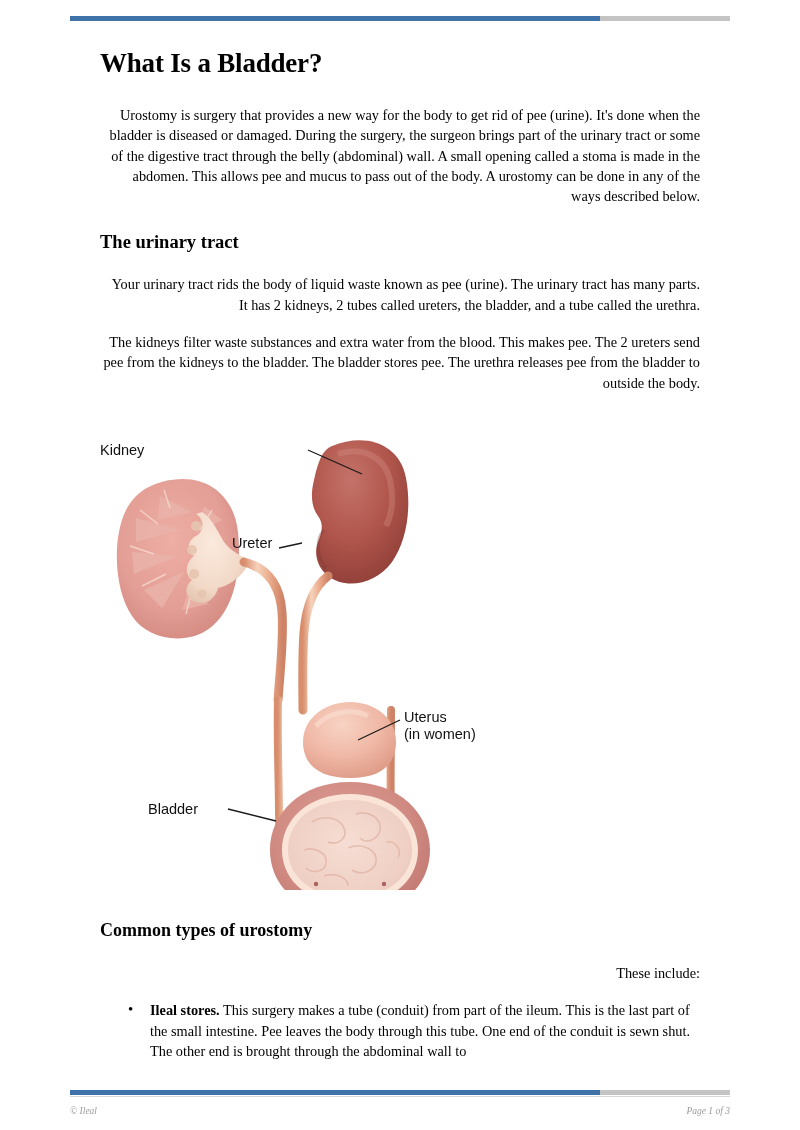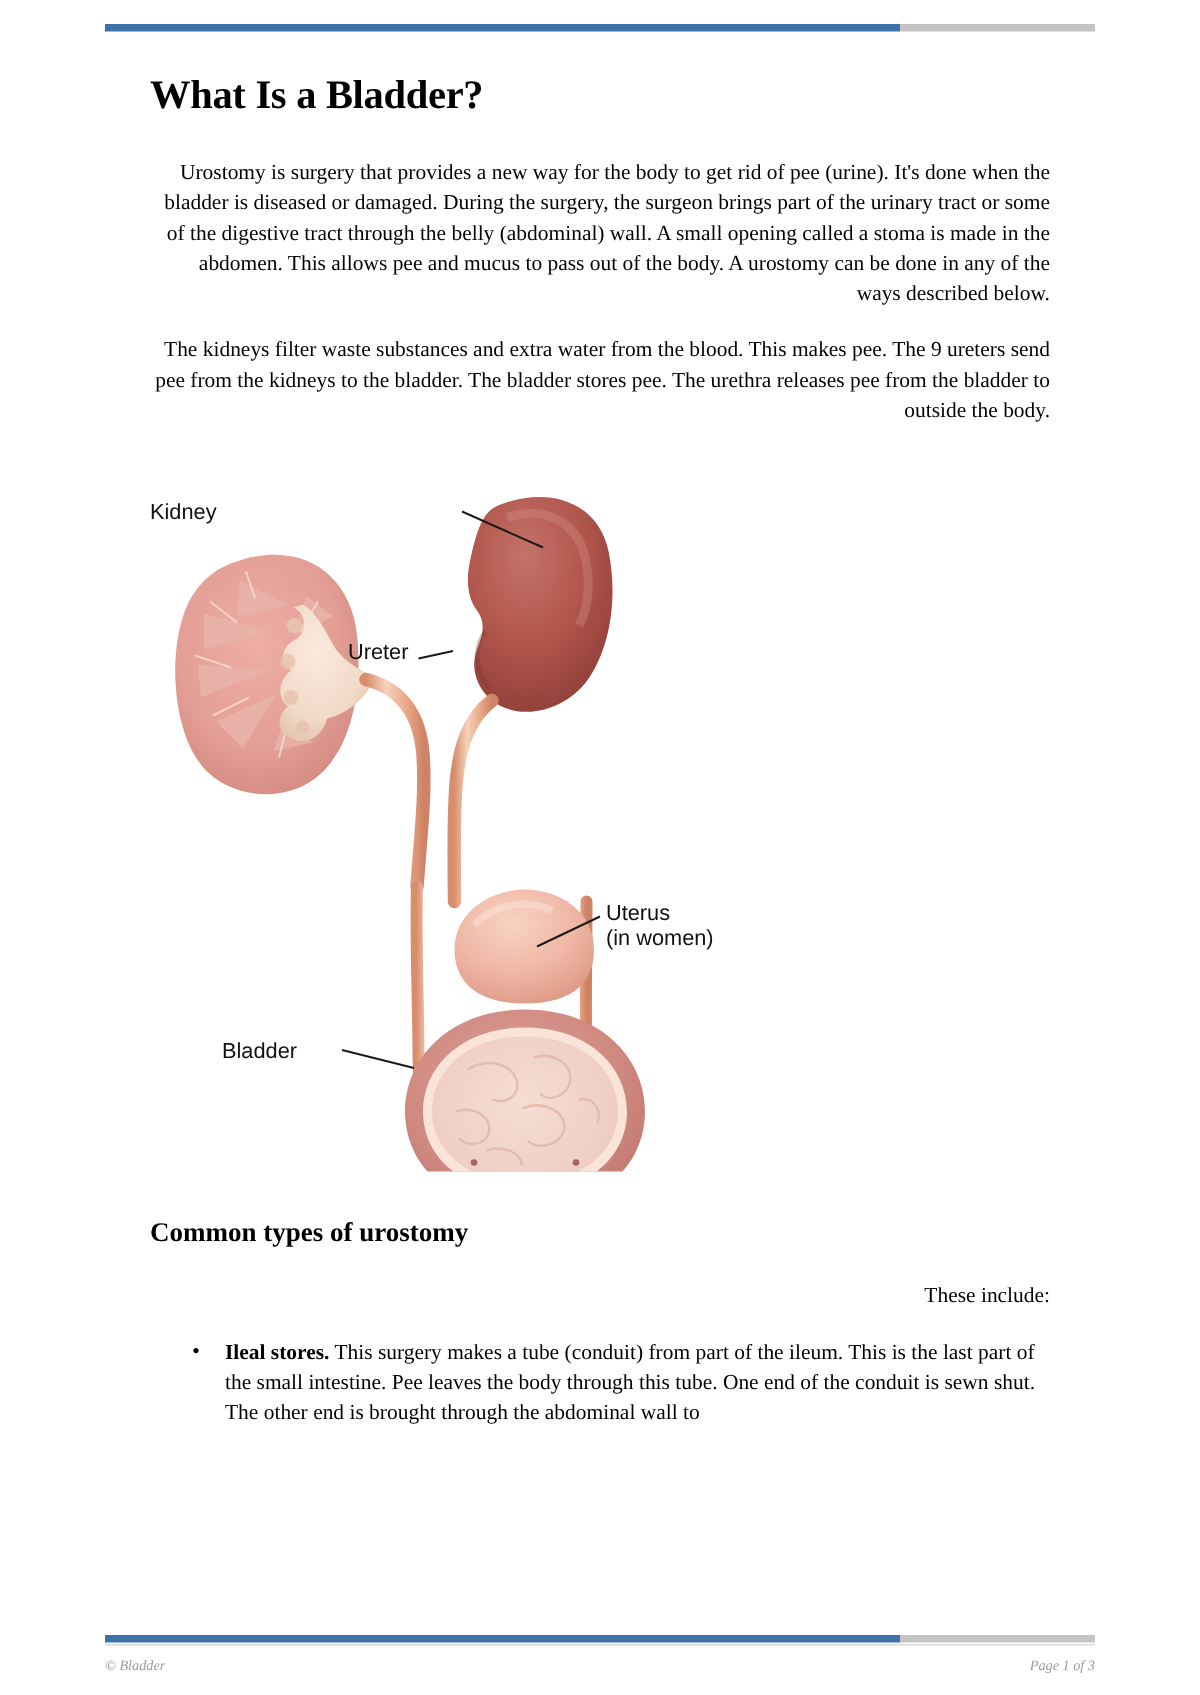--- a/index.html
+++ b/index.html
@@ -121,22 +121,24 @@
   <div class="rule-blue" style="background: rgb(62, 114, 168);"></div>
   <div class="rule-gray" style="background: rgb(196, 196, 196);"></div>
 </div>
 
 <div class="content">
 
   <h1 class="doc-title">What Is a Bladder?</h1>
 
   <p class="body">Urostomy is surgery that provides a new way for the body to get rid of pee (urine). It's done when the bladder is diseased or damaged. During the surgery, the surgeon brings part of the urinary tract or some of the digestive tract through the belly (abdominal) wall. A small opening called a stoma is made in the abdomen. This allows pee and mucus to pass out of the body.  A urostomy can be done in any of the ways described below.</p>
 
-
-  <p class="body">The kidneys filter waste substances and extra water from the blood. This makes pee. The 9 ureters send pee from the kidneys to the bladder. The bladder stores pee. The urethra releases pee from the bladder to outside the body.</p>
+  <h2 class="section-title">The urinary tract</h2>
+
+  <p class="body">Your urinary tract rids the body of liquid waste known as pee (urine). The urinary tract has many parts. It has 2 kidneys, 2 tubes called ureters, the bladder, and a tube called the urethra.</p>
+  <p class="body">The kidneys filter waste substances and extra water from the blood. This makes pee. The 2 ureters send pee from the kidneys to the bladder. The bladder stores pee. The urethra releases pee from the bladder to outside the body.</p>
 
   <div class="figure">
     <svg width="600" height="480" viewBox="0 0 600 480" xmlns="http://www.w3.org/2000/svg">
       <defs>
         <radialGradient id="gWhole" cx="40%" cy="28%" r="78%">
           <stop offset="0%" stop-color="#c4736a"></stop>
           <stop offset="52%" stop-color="#b1564c"></stop>
           <stop offset="100%" stop-color="#8e3e38"></stop>
         </radialGradient>
         <radialGradient id="gCortex" cx="45%" cy="38%" r="72%">
@@ -337,15 +339,15 @@
   </ul>
 
 </div>
 
 <div class="rule-wrap footer">
   <div class="rule-blue" style="background: rgb(62, 114, 168);"></div>
   <div class="rule-gray" style="background: rgb(196, 196, 196);"></div>
 </div>
 <div class="footer-line"></div>
 <div class="footer-text">
-  <span>© Bladder</span>
+  <span>© Ileal</span>
   <span>Page 1 of 3</span>
 </div>
 
 </body></html>

